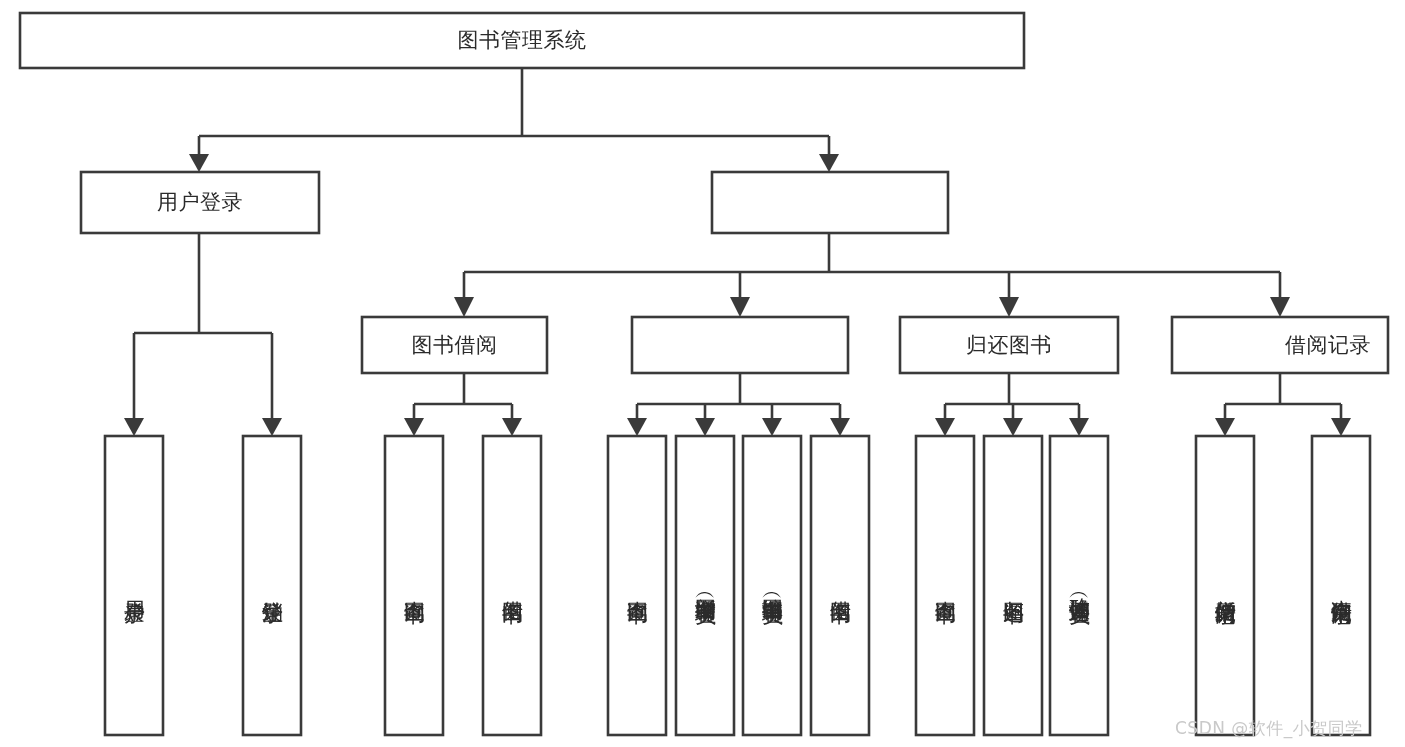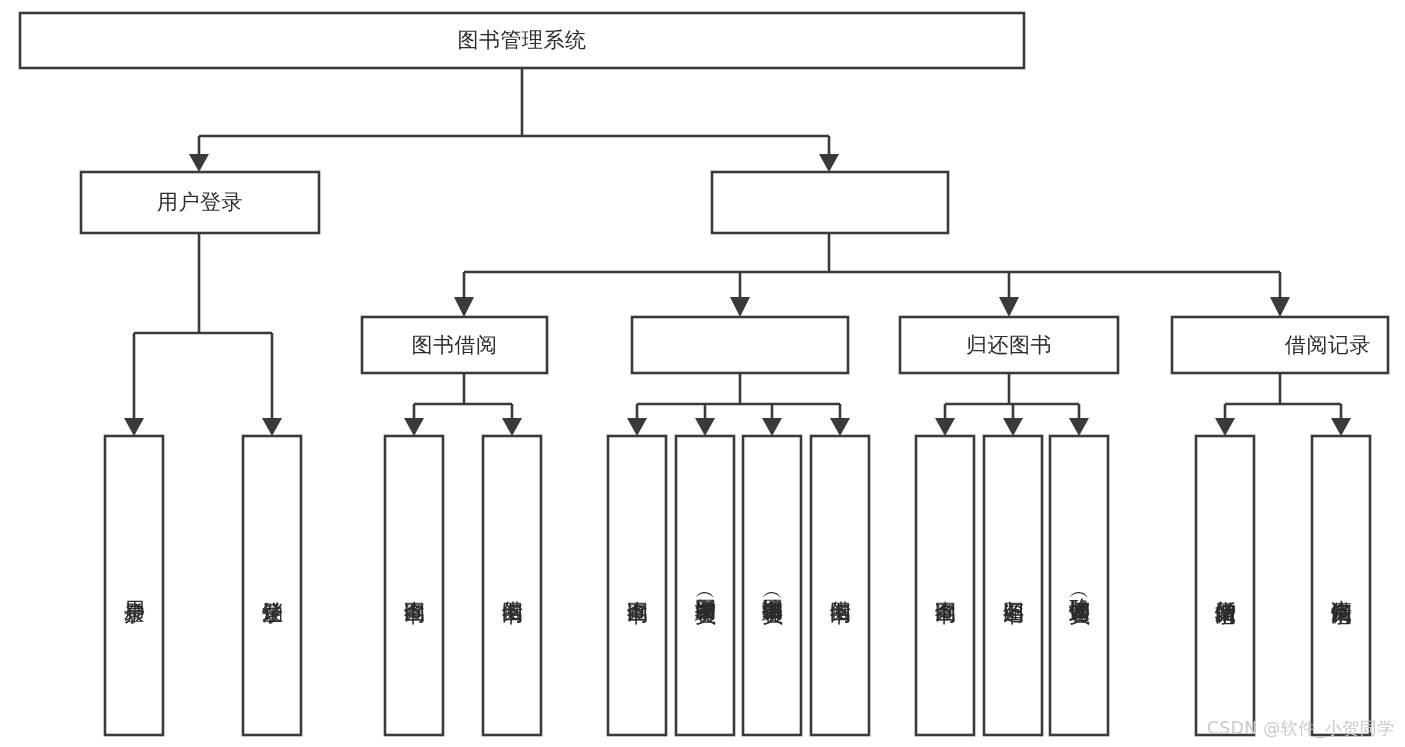--- a/index.html
+++ b/index.html
@@ -199,15 +199,15 @@
   <div class="node-label-v" style="left:743px; top:436px; width:58px; height:299px;">编辑图书（管理员）</div>
   <div class="node-label-v" style="left:811px; top:436px; width:58px; height:299px;">借阅图书</div>
 
   <div class="node-label-v" style="left:916px; top:436px; width:58px; height:299px;">查询图书</div>
   <div class="node-label-v" style="left:984px; top:436px; width:58px; height:299px;">归还图书</div>
   <div class="node-label-v" style="left:1050px; top:436px; width:58px; height:299px;">确认归还（管理员）</div>
 
   <div class="node-label-v" style="left:1196px; top:436px; width:58px; height:299px;">新增借阅记录</div>
   <div class="node-label-v" style="left:1312px; top:436px; width:58px; height:299px;">查询借阅记录</div>
 
-  <div class="watermark" style="left:1195px; top:717px;padding-left:12px;">CSDN @软件_小贺同学</div>
+  <div class="watermark" style="left:1163px; top:717px;padding-left:12px;">CSDN @软件_小贺同学</div>
 
 </div>
 
 </body></html>

